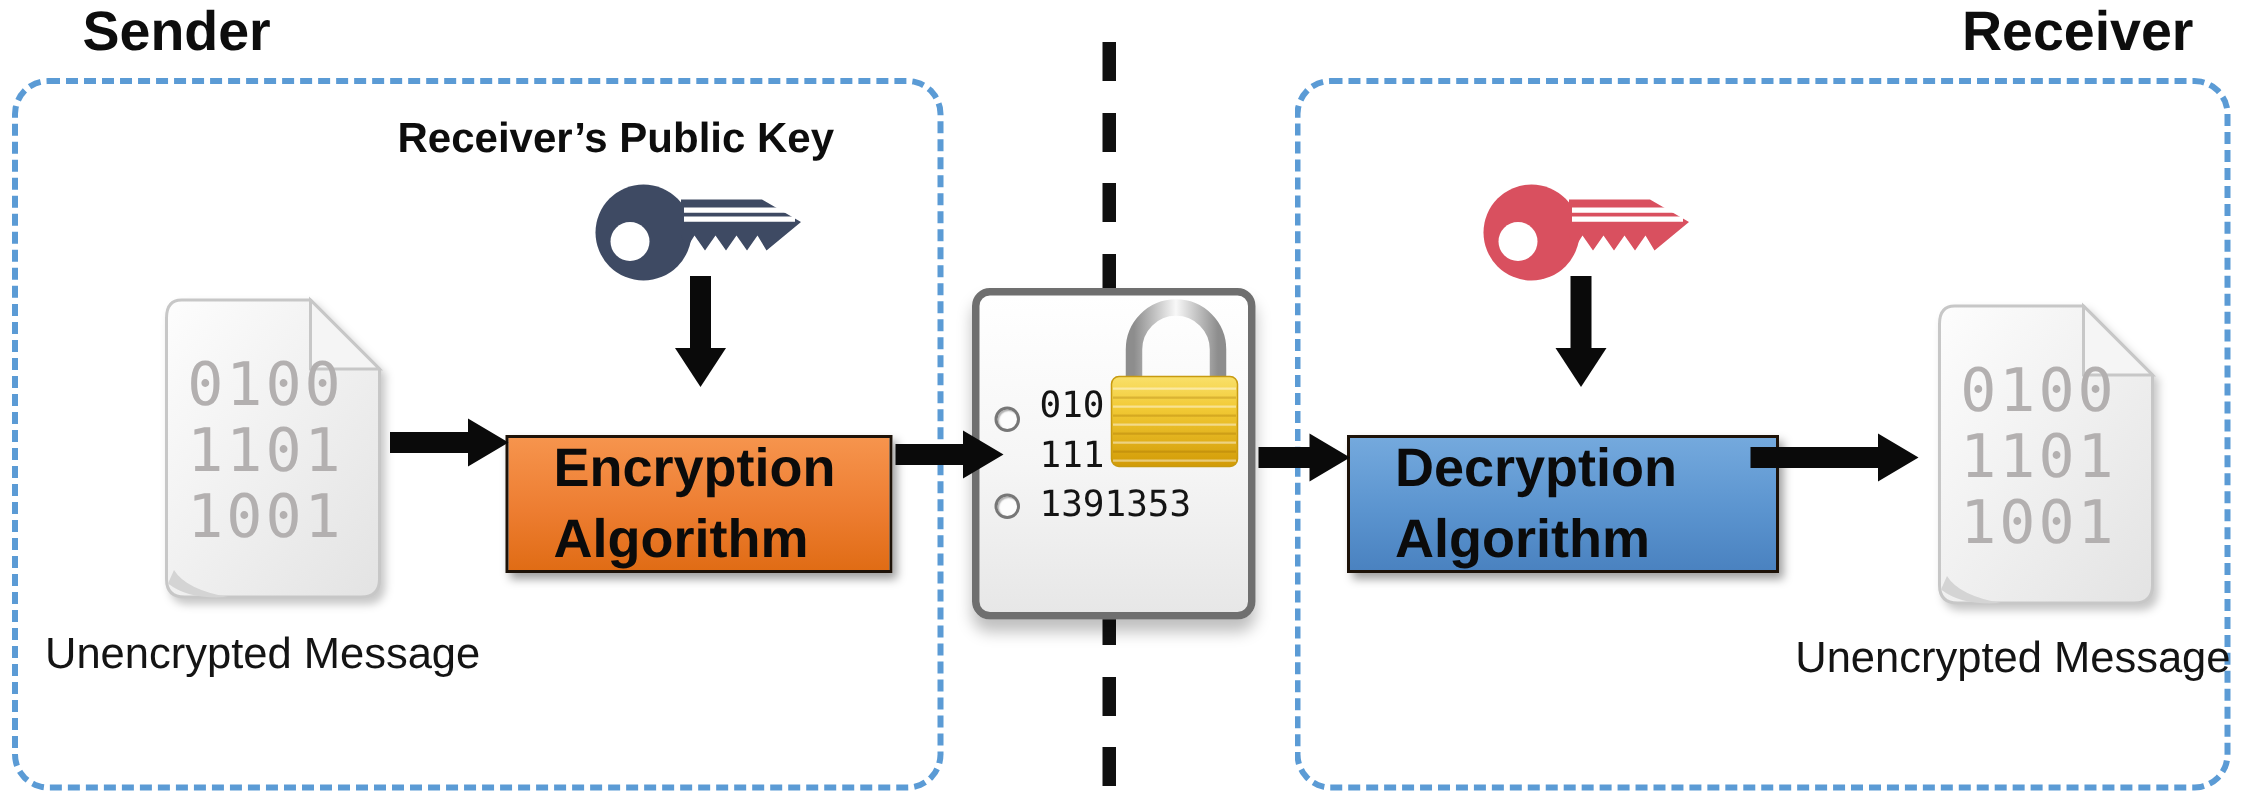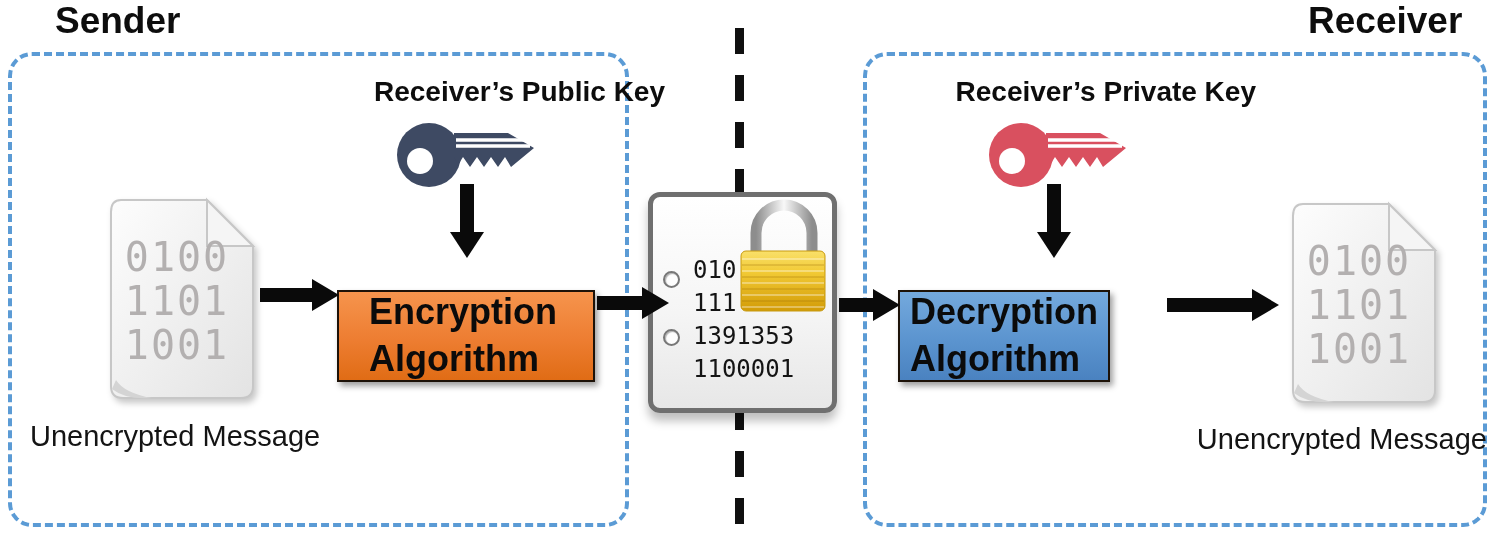--- a/index.html
+++ b/index.html
@@ -18,40 +18,40 @@
   #sender-panel   { left:8px;   top:52px; width:613px; height:467px; }
   #receiver-panel { left:863px; top:52px; width:616px; height:467px; }
 
   
   .divider {
     position:absolute; left:735px; top:28px; width:9px; height:504px; z-index:1;
     background:repeating-linear-gradient(to bottom, #101010 0 26px, transparent 26px 47px);
   }
 
   
-  .key-label { position:absolute; top:76px; width:400px; text-align:right;
+  .key-label { position:absolute; top:76px; width:400px; text-align:left;
                font-size:28px; font-weight:bold; color:#0d0d0d; }
   #public-key-label  { left:265px; }
   #private-key-label { left:856px; }
 
   
   .key-icon { position:absolute; width:142px; height:76px; }
   #public-key-icon  { left:396px; top:115px; }
   #private-key-icon { left:988px; top:115px; }
 
   
   .algo-box {
     position:absolute; top:258px; height:92px; box-sizing:border-box;
     display:flex; align-items:center; justify-content:center; text-align:left;
     font-size:36px; font-weight:bold; color:#0b0b0b; line-height:1.3;
     border:2px solid #1d1208; box-shadow:3px 4px 6px rgba(0,0,0,0.38); padding:0 30px;margin-top:32px;
   }
   #encryption-box { left:337px; width:258px;
     background:linear-gradient(180deg, var(--encryption-box-top,#f6944d) 0%, #ed7d31 55%, var(--encryption-box-bottom,#e06c15) 100%); }
-  #decryption-box { left:898px; width:212px;
+  #decryption-box { left:898px; width:288px;
     background:linear-gradient(180deg, var(--decryption-box-top,#74a9dd) 0%, #5b94cf 55%, var(--decryption-box-bottom,#4a82c0) 100%); }
 
   
   .doc { position:absolute; width:162px; height:206px; filter:drop-shadow(3px 4px 3px rgba(0,0,0,0.22));text-decoration:underline; }
   #sender-doc   { left:96px;   top:197px; }
   #receiver-doc { left:1278px; top:201px; }
   .doc svg { position:absolute; left:0; top:0; }
   .doc-lines { position:absolute; left:0; top:38px; width:100%; text-align:center;
     font-family:"DejaVu Sans Mono", monospace; font-size:40px; line-height:44px;
     color:var(--binary-gray,#b3b0b0); letter-spacing:2px; }
@@ -130,21 +130,20 @@
 
   <div class="algo-box" id="encryption-box">Encryption Algorithm</div>
 
   <div class="note">
     <div class="hole hole-top"></div>
     <div class="hole hole-bottom"></div>
     <div class="note-lines">
       <div>010</div>
       <div>111</div>
       <div>1391353</div>
-      <div>1100001</div>
     </div>
     <div class="lock">
       <svg width="92" height="120" viewBox="0 0 92 120">
         <defs>
           <linearGradient id="silverg" x1="0" y1="0" x2="1" y2="0">
             <stop offset="0" stop-color="#8d8d8d"></stop>
               <stop offset="0.5" stop-color="#f8f8f8"></stop>
               <stop offset="1" stop-color="#8d8d8d"></stop>
           </linearGradient>
           <linearGradient id="goldg" x1="0" y1="0" x2="0" y2="1">
@@ -158,21 +157,20 @@
         <g stroke="rgba(255,255,255,0.45)" stroke-width="1.5">
           <path d="M3 62 H85 M3 74 H85 M3 86 H85 M3 98 H85 M3 110 H85"></path>
         </g>
         <g stroke="rgba(150,100,0,0.28)" stroke-width="1.5">
           <path d="M3 68 H85 M3 80 H85 M3 92 H85 M3 104 H85"></path>
         </g>
       </svg>
     </div>
   </div>
 
-  <div class="key-label" id="private-key-label">Receiver’s Private Key</div>
 
   <div class="key-icon" id="private-key-icon">
     <svg width="142" height="76" viewBox="0 0 142 76">
       <circle cx="33" cy="40" r="32" style="fill:var(--private-key,#d9505f)"></circle>
       <path d="M58 18 L112 18 L138 33 L115 52 L109 42 L102 52 L95 42 L88 52 L81 42 L74 52 L67 42 L62 50 L58 42 Z" style="fill:var(--private-key,#d9505f)"></path>
       <circle cx="24" cy="46" r="13" fill="#ffffff"></circle>
       <path d="M60 25 L128 25 M60 31 L134 31" stroke="#ffffff" stroke-width="3.5" fill="none"></path>
     </svg>
   </div>
 

